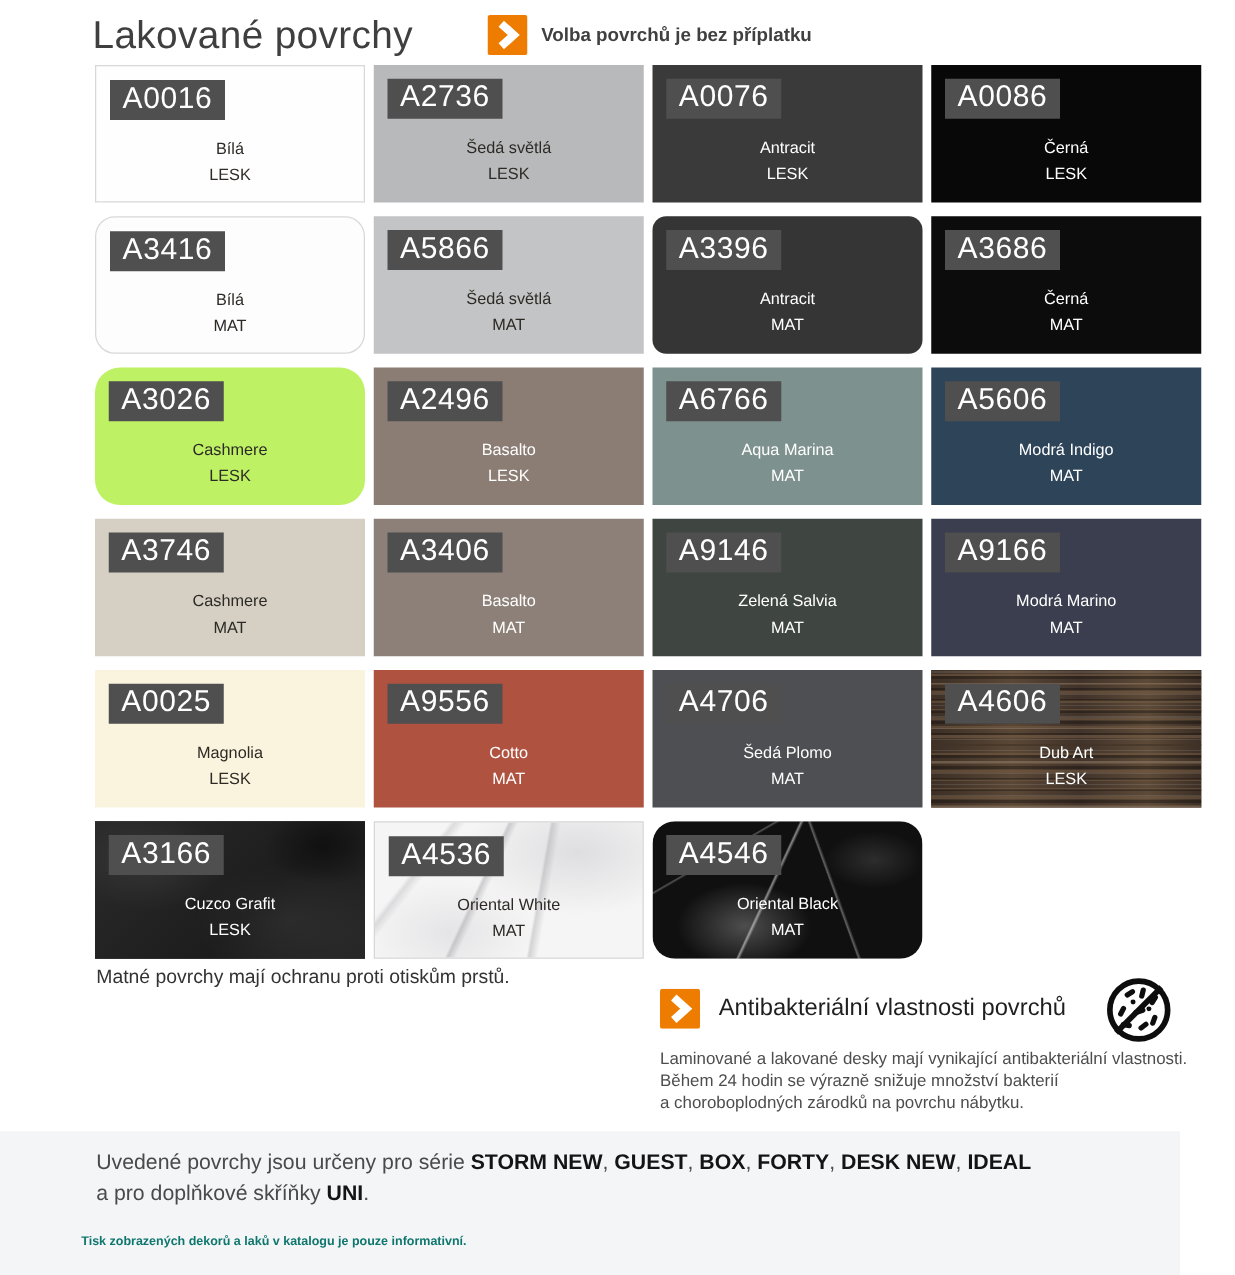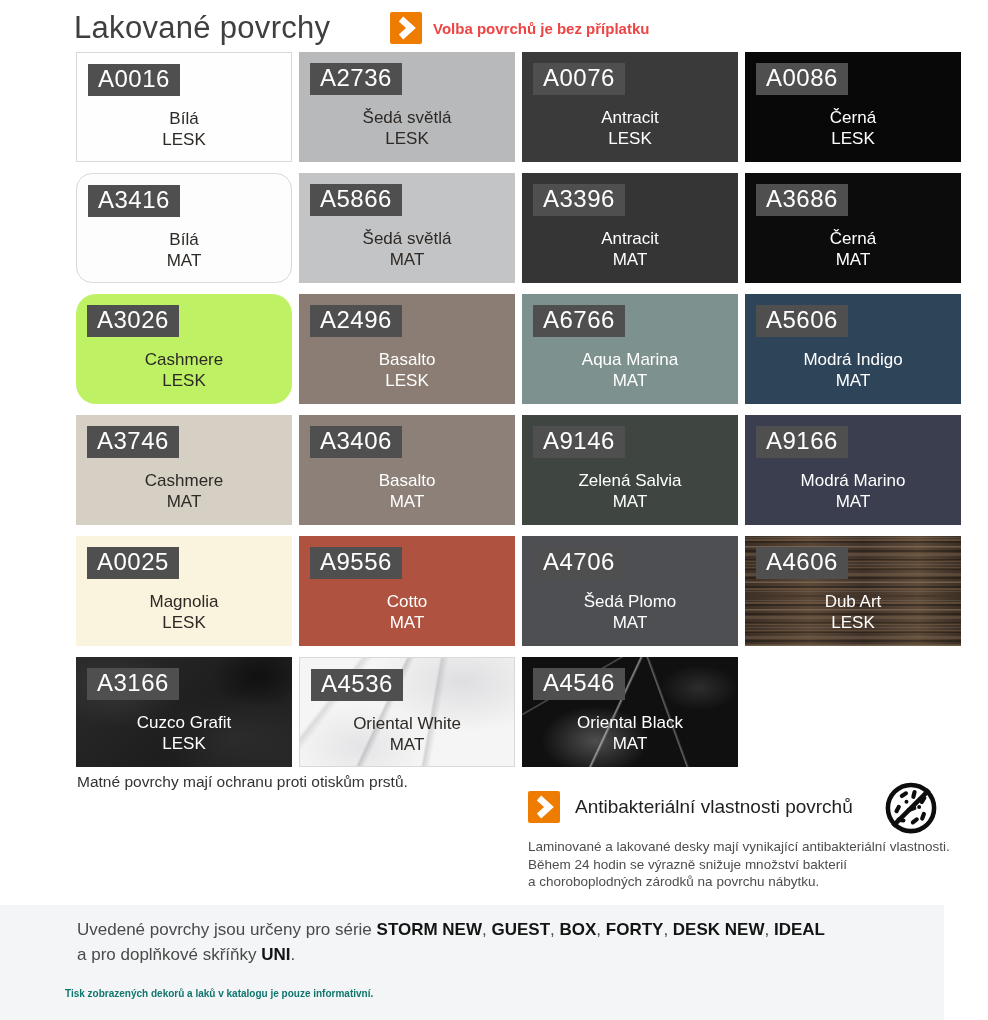--- a/index.html
+++ b/index.html
@@ -8,40 +8,40 @@
     font-family:"Liberation Sans", sans-serif;color:#2b2b2b;overflow:hidden;
   }
   .page-title{
     position:absolute;left:74px;top:10px;margin:0;
     font-size:31px;font-weight:400;color:#3f3f3f;letter-spacing:0.3px;
   }
   .top-note{
     position:absolute;left:390px;top:12px;display:flex;align-items:center;gap:11px;
   }
   .arrow-badge{width:32px;height:32px;display:inline-block;flex:0 0 auto;}
-  .top-note .label{font-size:15px;font-weight:700;color:#ef4444;}
+  .top-note .label{font-size:15px;font-weight:700;color:#404040;}
 
   .swatch-grid{
     position:absolute;left:76px;top:52px;width:885px;
     display:grid;grid-template-columns:repeat(4,216px);
     grid-auto-rows:110px;gap:11px 7px;
   }
   .swatch{
     position:relative;width:216px;height:110px;box-sizing:border-box;
   }
   .swatch.bordered{border:1px solid #d8d8d8;}
   .swatch .code{
     position:absolute;left:11px;top:11px;
     background:#4f4f4f;color:#ffffff;
     font-size:24px;font-weight:400;letter-spacing:0.5px;
     padding:2px 10px 4px 10px;line-height:1.1;
   }
   .swatch .labels{
     position:absolute;left:0;right:0;top:55px;text-align:center;
-    font-size:17px;line-height:21px;
+    font-size:13px;line-height:21px;
   }
   .swatch.txt-dark .labels{color:#2d2a26;}
   .swatch.txt-light .labels{color:#ffffff;}
 
   .tex-wood{
     background-color:#46372b;
     background-image:
       repeating-linear-gradient(0deg, rgba(255,255,255,0.10) 0 1px, transparent 1px 4px, rgba(0,0,0,0.30) 4px 6px, transparent 6px 9px),
       repeating-linear-gradient(0deg, rgba(125,98,72,0.45) 0 2px, transparent 2px 7px),
       linear-gradient(90deg, #3c2f25, #5a4736 30%, #41332a 55%, #5d4a38 80%, #3c2f25);
@@ -64,20 +64,21 @@
       radial-gradient(ellipse 95px 60px at 28% 82%, rgba(198,198,204,0.35), transparent 72%);
   }
   .tex-marble-black{
     background-color:#101010;
     background-image:
       linear-gradient(115deg, transparent 44%, rgba(255,255,255,0.50) 44.6%, transparent 45.5%),
       linear-gradient(70deg, transparent 64%, rgba(255,255,255,0.34) 64.5%, transparent 65.4%),
       linear-gradient(150deg, transparent 24%, rgba(255,255,255,0.28) 24.5%, transparent 25.3%),
       radial-gradient(ellipse 75px 48px at 34% 76%, rgba(255,255,255,0.26), transparent 72%),
       radial-gradient(ellipse 55px 32px at 82% 28%, rgba(255,255,255,0.12), transparent 72%);
+    border-radius: 18px;
   }
 
   .matte-note{
     position:absolute;left:77px;top:773px;font-size:15.5px;color:#333333;
   }
 
   .anti-arrow{position:absolute;left:528px;top:791px;}
   .anti-heading{
     position:absolute;left:575px;top:796px;margin:0;
     font-size:19px;font-weight:400;color:#1f1f1f;
@@ -153,21 +154,21 @@
       <div>MAT</div>
     </div>
   </div>
     <div class="swatch txt-dark" style="background: rgb(195, 196, 198);">
     <span class="code">A5866</span>
     <div class="labels">
       <div>Šedá světlá</div>
       <div>MAT</div>
     </div>
   </div>
-    <div class="swatch txt-light" style="background: rgb(53, 53, 53);">
+    <div class="swatch txt-light" style="background: rgb(53, 53, 53); border-radius: 11px;">
     <span class="code">A3396</span>
     <div class="labels">
       <div>Antracit</div>
       <div>MAT</div>
     </div>
   </div>
     <div class="swatch txt-light" style="background: rgb(12, 12, 12);">
     <span class="code">A3686</span>
     <div class="labels">
       <div>Černá</div>

